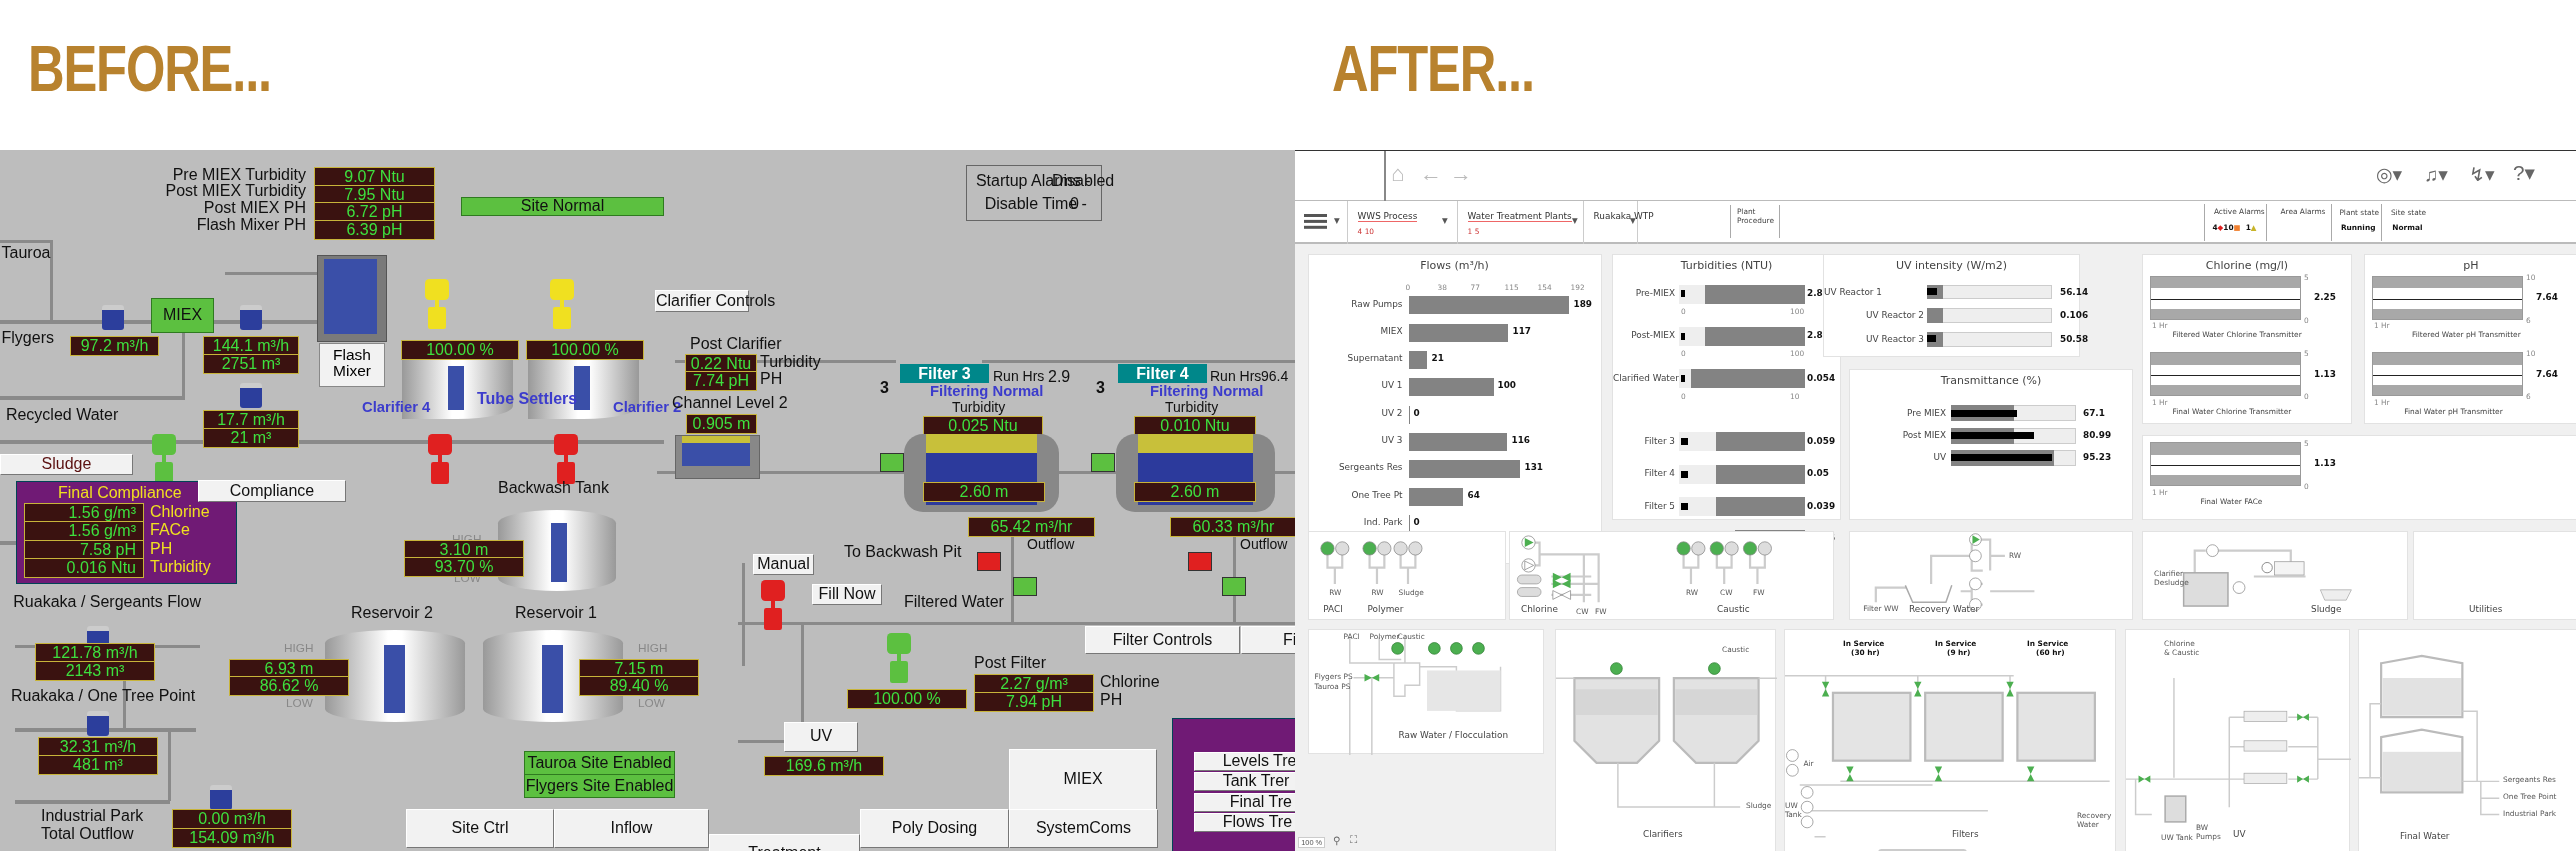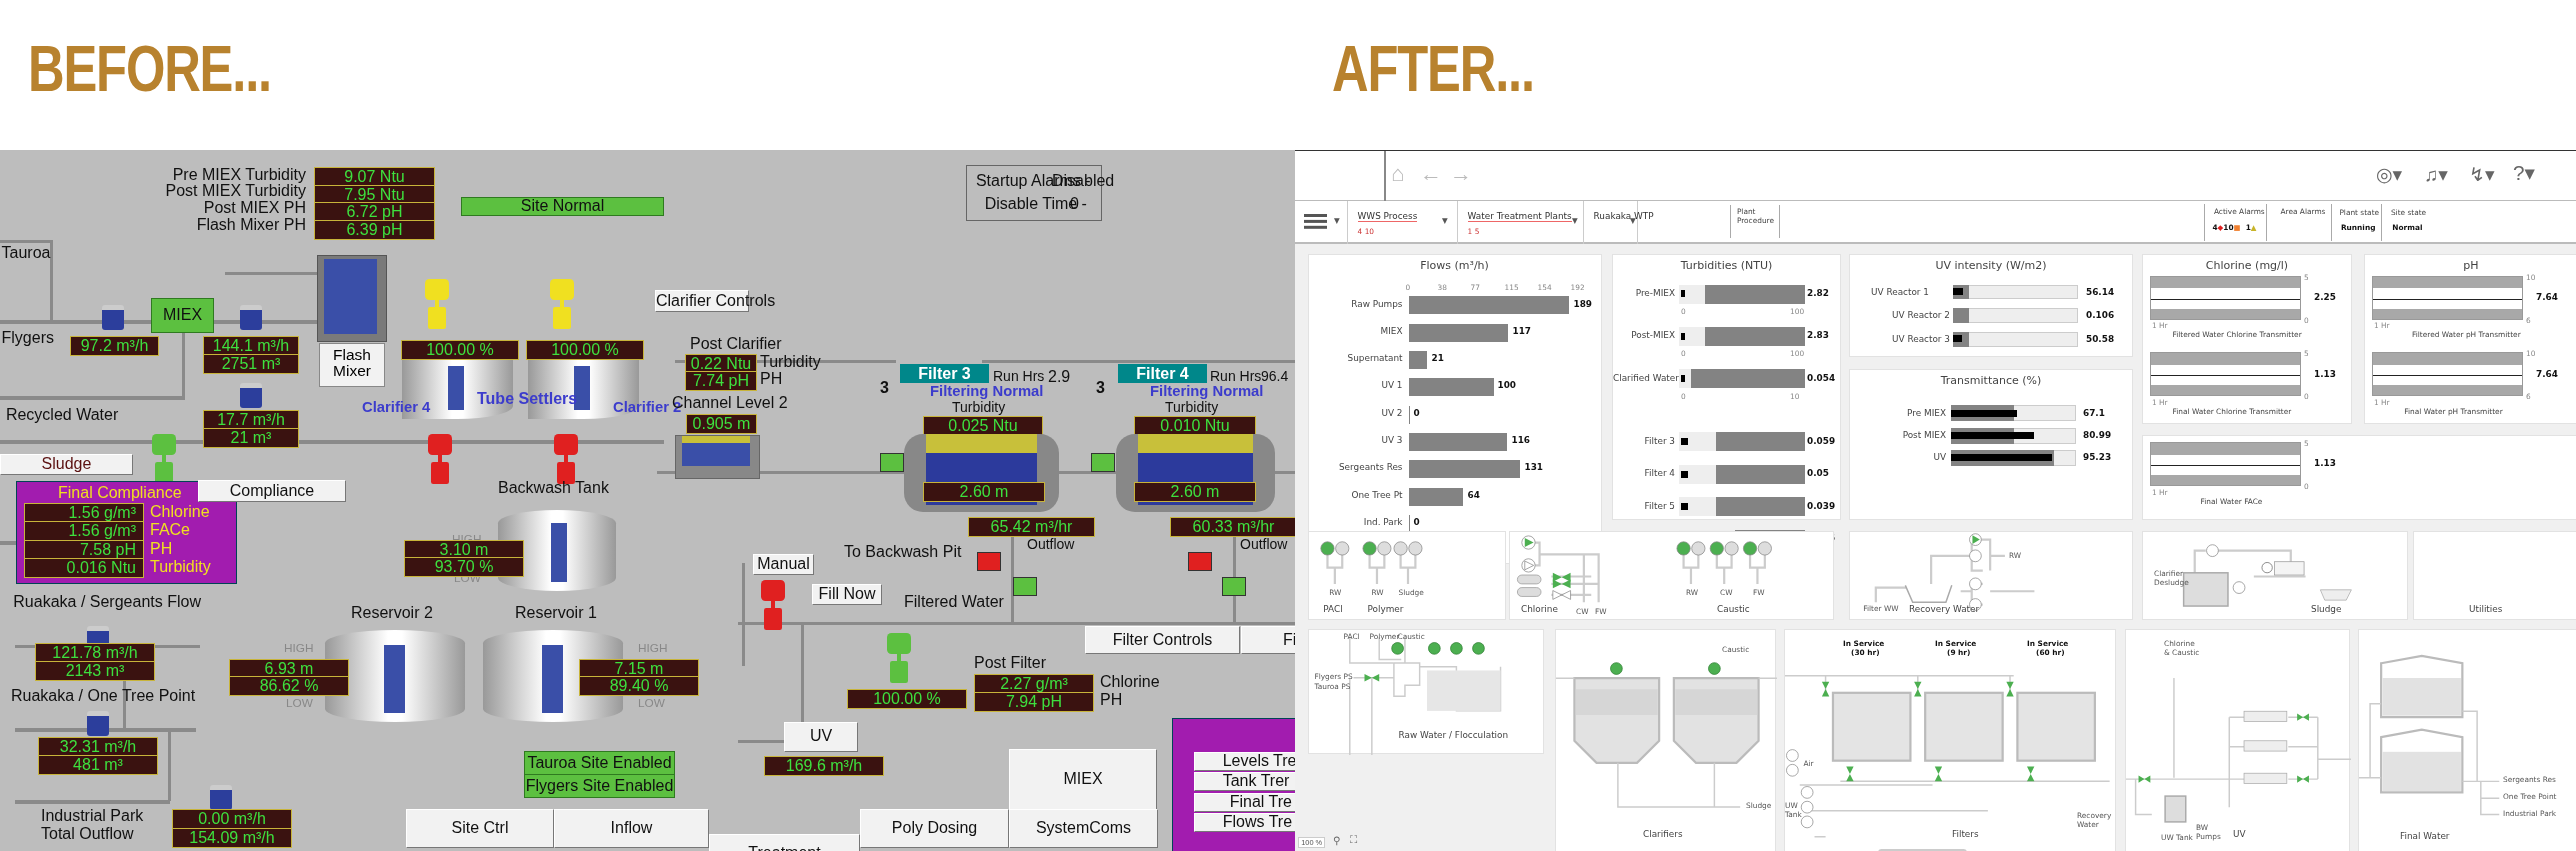--- a/index.html
+++ b/index.html
@@ -15,21 +15,21 @@
 .btn{position:absolute;background:#f2f2f2;border:1.5px solid #777;border-top-color:#fff;border-left-color:#fff;font-size:16px;text-align:center;color:#111;font-family:"Liberation Sans",sans-serif;white-space:nowrap}
 .grn{position:absolute;background:#5cc040;border:1.5px solid #2f7a20;font-size:16px;text-align:center;color:#111}
 .meter{position:absolute;width:22px;height:25px;background:#2c3e9c;border-radius:3px;border-top:5.9px solid #ccc}
 .valve{position:absolute;width:32px;height:52px}
 .valve .top{position:absolute;left:4.4px;top:0;width:23.6px;height:20.7px;border-radius:4.4px}
 .valve .bot{position:absolute;left:7.4px;top:28px;width:17.7px;height:22px;border-radius:2.2px}
 .valve .stem{position:absolute;left:14px;top:19px;width:4.4px;height:10.3px}
 .tank{position:absolute;border-radius:50%/13.3px;background:linear-gradient(90deg,#999,#fff 45%,#fff 55%,#999)}
 .tank .lvl{position:absolute;background:#3a4fa8;width:16px;bottom:8.9px}
 .small{position:absolute;font-size:11.8px;color:#888}
-.teal{position:absolute;background:#a21caf;border:1.5px solid #045}
+.teal{position:absolute;background:#701a75;border:1.5px solid #045}
 .filterhead{position:absolute;background:#00878a;color:#fff;font-size:16px;text-align:center;height:19px;line-height:19px;font-weight:bold}
 .blue-t{position:absolute;font-size:14.8px;color:#3c3ccc;font-weight:bold;white-space:nowrap}
 .ftank{position:absolute;background:#888;border-radius:19px}
 .ftank .inner{position:absolute;left:22px;right:22px;top:0;bottom:7.4px;background:#2c3a9c;border-top:19px solid #c8c03a}
 .sq{position:absolute;width:23.6px;height:19px;border:1.5px solid #333}
 
 #after{position:absolute;left:1295px;top:150px;width:1281px;height:701px;background:#f0f0f0;overflow:hidden;border-top:1.5px solid #333}
 #topbar{position:absolute;left:0;top:0;width:1281px;height:50px;background:#fff;border-bottom:1.5px solid #bbb}
 #navbar{position:absolute;left:0;top:50px;width:1281px;height:43px;background:#fff;border-bottom:2.2px solid #bbb}
 .card{position:absolute;background:#fff;border:1.5px solid #e2e2e2}
@@ -424,24 +424,24 @@
         <div class="t12" style="left:0;width:62px;text-align:right;top:278px">Final Water</div>
        <div class="abs" style="left:66px;top:275px;width:125px;height:19px;background:#eee"></div>
        <div class="bar" style="left:122px;top:275px;height:19px;width:70px"></div>
        <div class="abs" style="left:68px;top:280px;width:7.4px;height:7.4px;background:#000"></div>
        <div class="t12 bold" style="left:194px;top:278px">0.065</div>
         <div class="t11" style="left:68px;top:297px">0</div>
         <div class="t11" style="left:177px;top:297px">2.1</div>
       </div>
   </div>
 
-  <div class="card" style="left:554px;top:103px;width:284px;height:103px">
+  <div class="card" style="left:528px;top:103px;width:257px;height:103px">
     <div class="ctitle">UV intensity (W/m2)</div>
     <div id="uv-rows">
-        <div class="t12" style="left:0;width:100px;text-align:center;top:32px">UV Reactor 1</div>
+        <div class="t12" style="left:0;width:100px;text-align:left;top:32px">UV Reactor 1</div>
        <div class="abs" style="left:103px;top:29.5px;width:125px;height:14.8px;background:#eee;border:0.7px solid #ccc"></div>
        <div class="bar" style="left:103px;top:29.5px;width:16px;height:14.8px"></div>
        <div class="abs" style="left:103px;top:33px;width:10.4px;height:7.4px;background:#000"></div>
        <div class="t12 bold" style="left:236px;top:32px">56.14</div>
         <div class="t12" style="left:0;width:100px;text-align:right;top:55px">UV Reactor 2</div>
        <div class="abs" style="left:103px;top:53px;width:125px;height:14.8px;background:#eee;border:0.7px solid #ccc"></div>
        <div class="bar" style="left:103px;top:53px;width:16px;height:14.8px"></div>
        <div class="abs" style="left:103px;top:57px;width:0.02px;height:7.4px;background:#000"></div>
        <div class="t12 bold" style="left:236px;top:55px">0.106</div>
         <div class="t12" style="left:0;width:100px;text-align:right;top:79px">UV Reactor 3</div>

